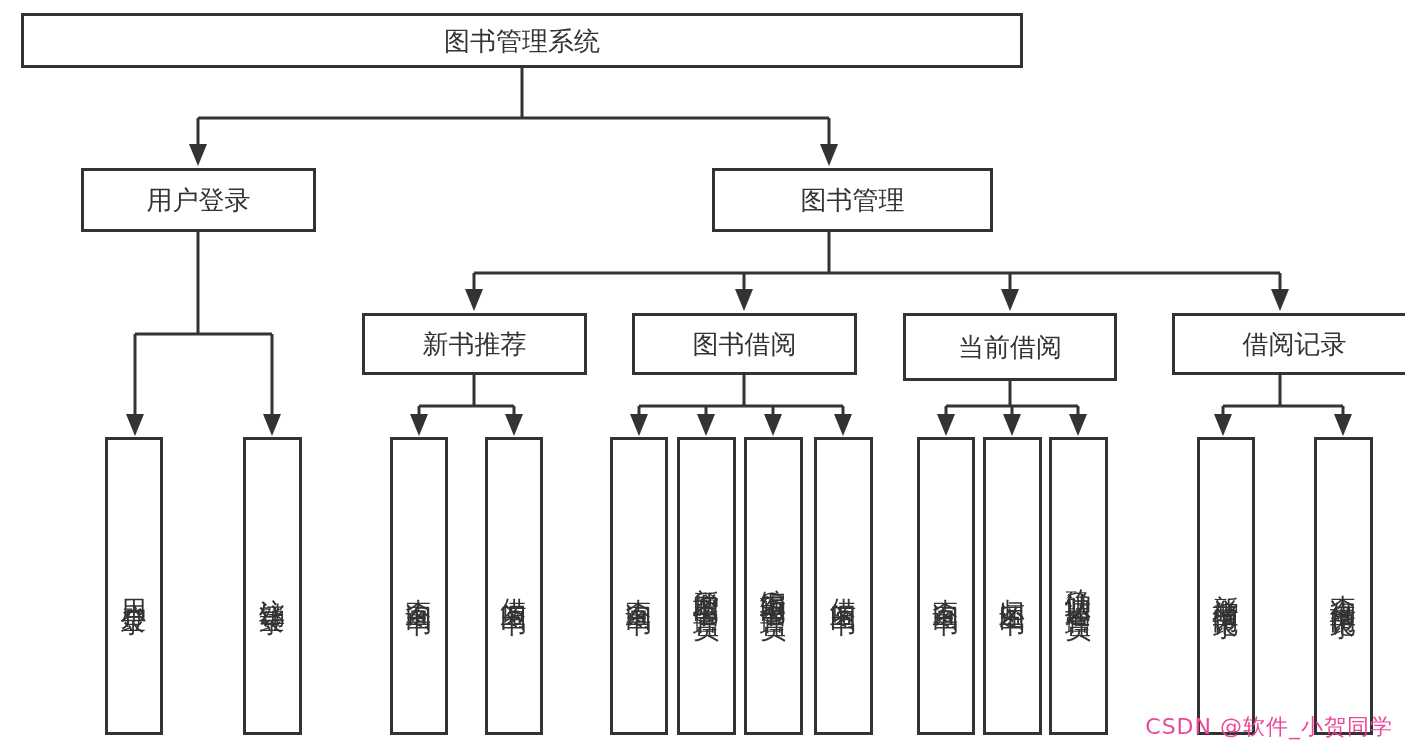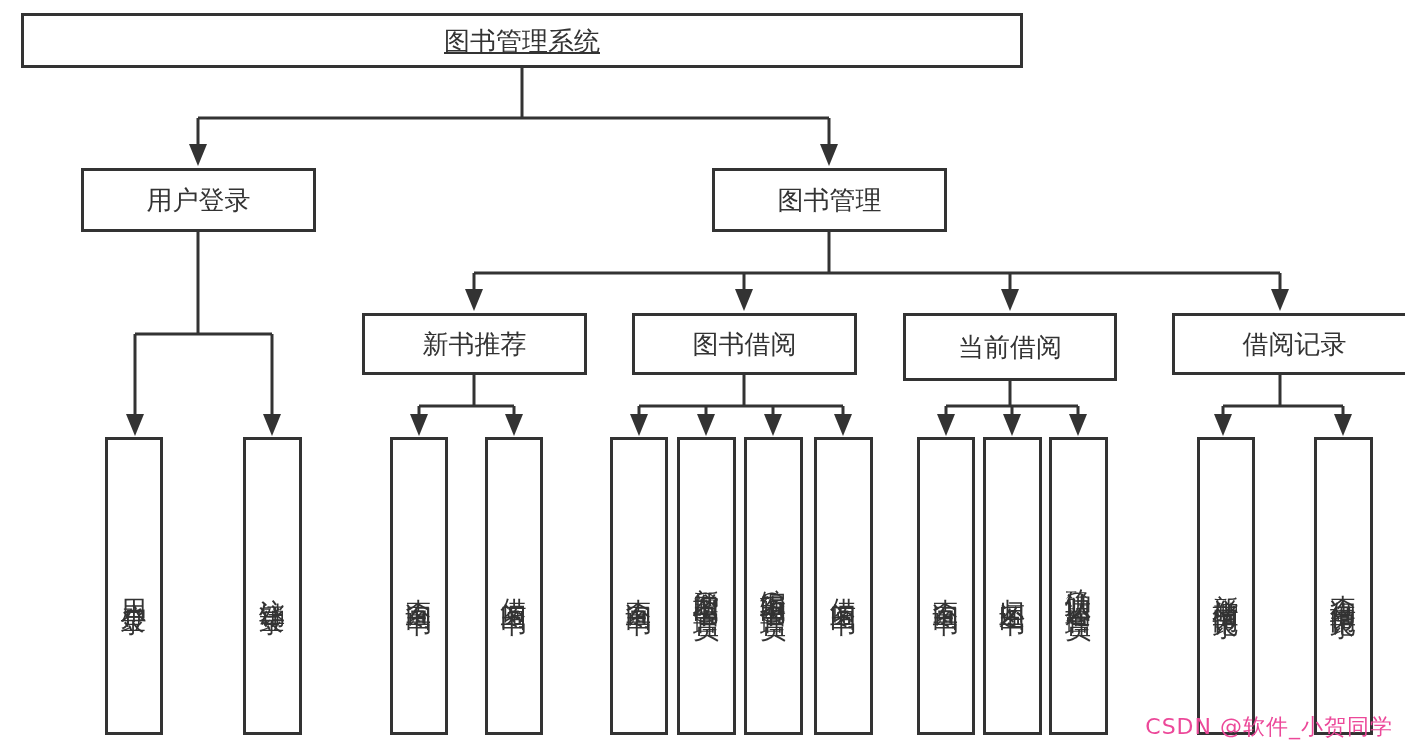--- a/index.html
+++ b/index.html
@@ -34,23 +34,23 @@
     z-index:2;
     white-space:nowrap;
   }
   .vnode{
     writing-mode:vertical-rl;
     text-orientation:mixed;
     letter-spacing:4px;
     white-space:normal;
   }
   
-  .n-root   {left:21px;  top:13px;  width:1002px; height:55px;text-decoration:underline;}
+  .n-root   {left:21px;  top:13px;  width:1002px; height:55px;}
   .n-login  {left:81px;  top:168px; width:235px;  height:64px;}
-  .n-mgmt   {left:712px; top:168px; width:235px;  height:64px;}
+  .n-mgmt   {left:712px; top:168px; width:281px;  height:64px;}
   .n-newrec {left:362px; top:313px; width:225px;  height:62px;}
   .n-borrow {left:632px; top:313px; width:225px;  height:62px;}
   .n-current{left:903px; top:313px; width:214px;  height:68px;}
   .n-record {left:1172px;top:313px; width:245px;  height:62px;}
   
   .v{top:437px;height:298px;}
   .v-ulogin {left:105px;  width:58px;}
   .v-logout {left:243px;  width:59px;}
   .v-query1 {left:390px;  width:58px;}
   .v-borr1  {left:485px;  width:58px;}

